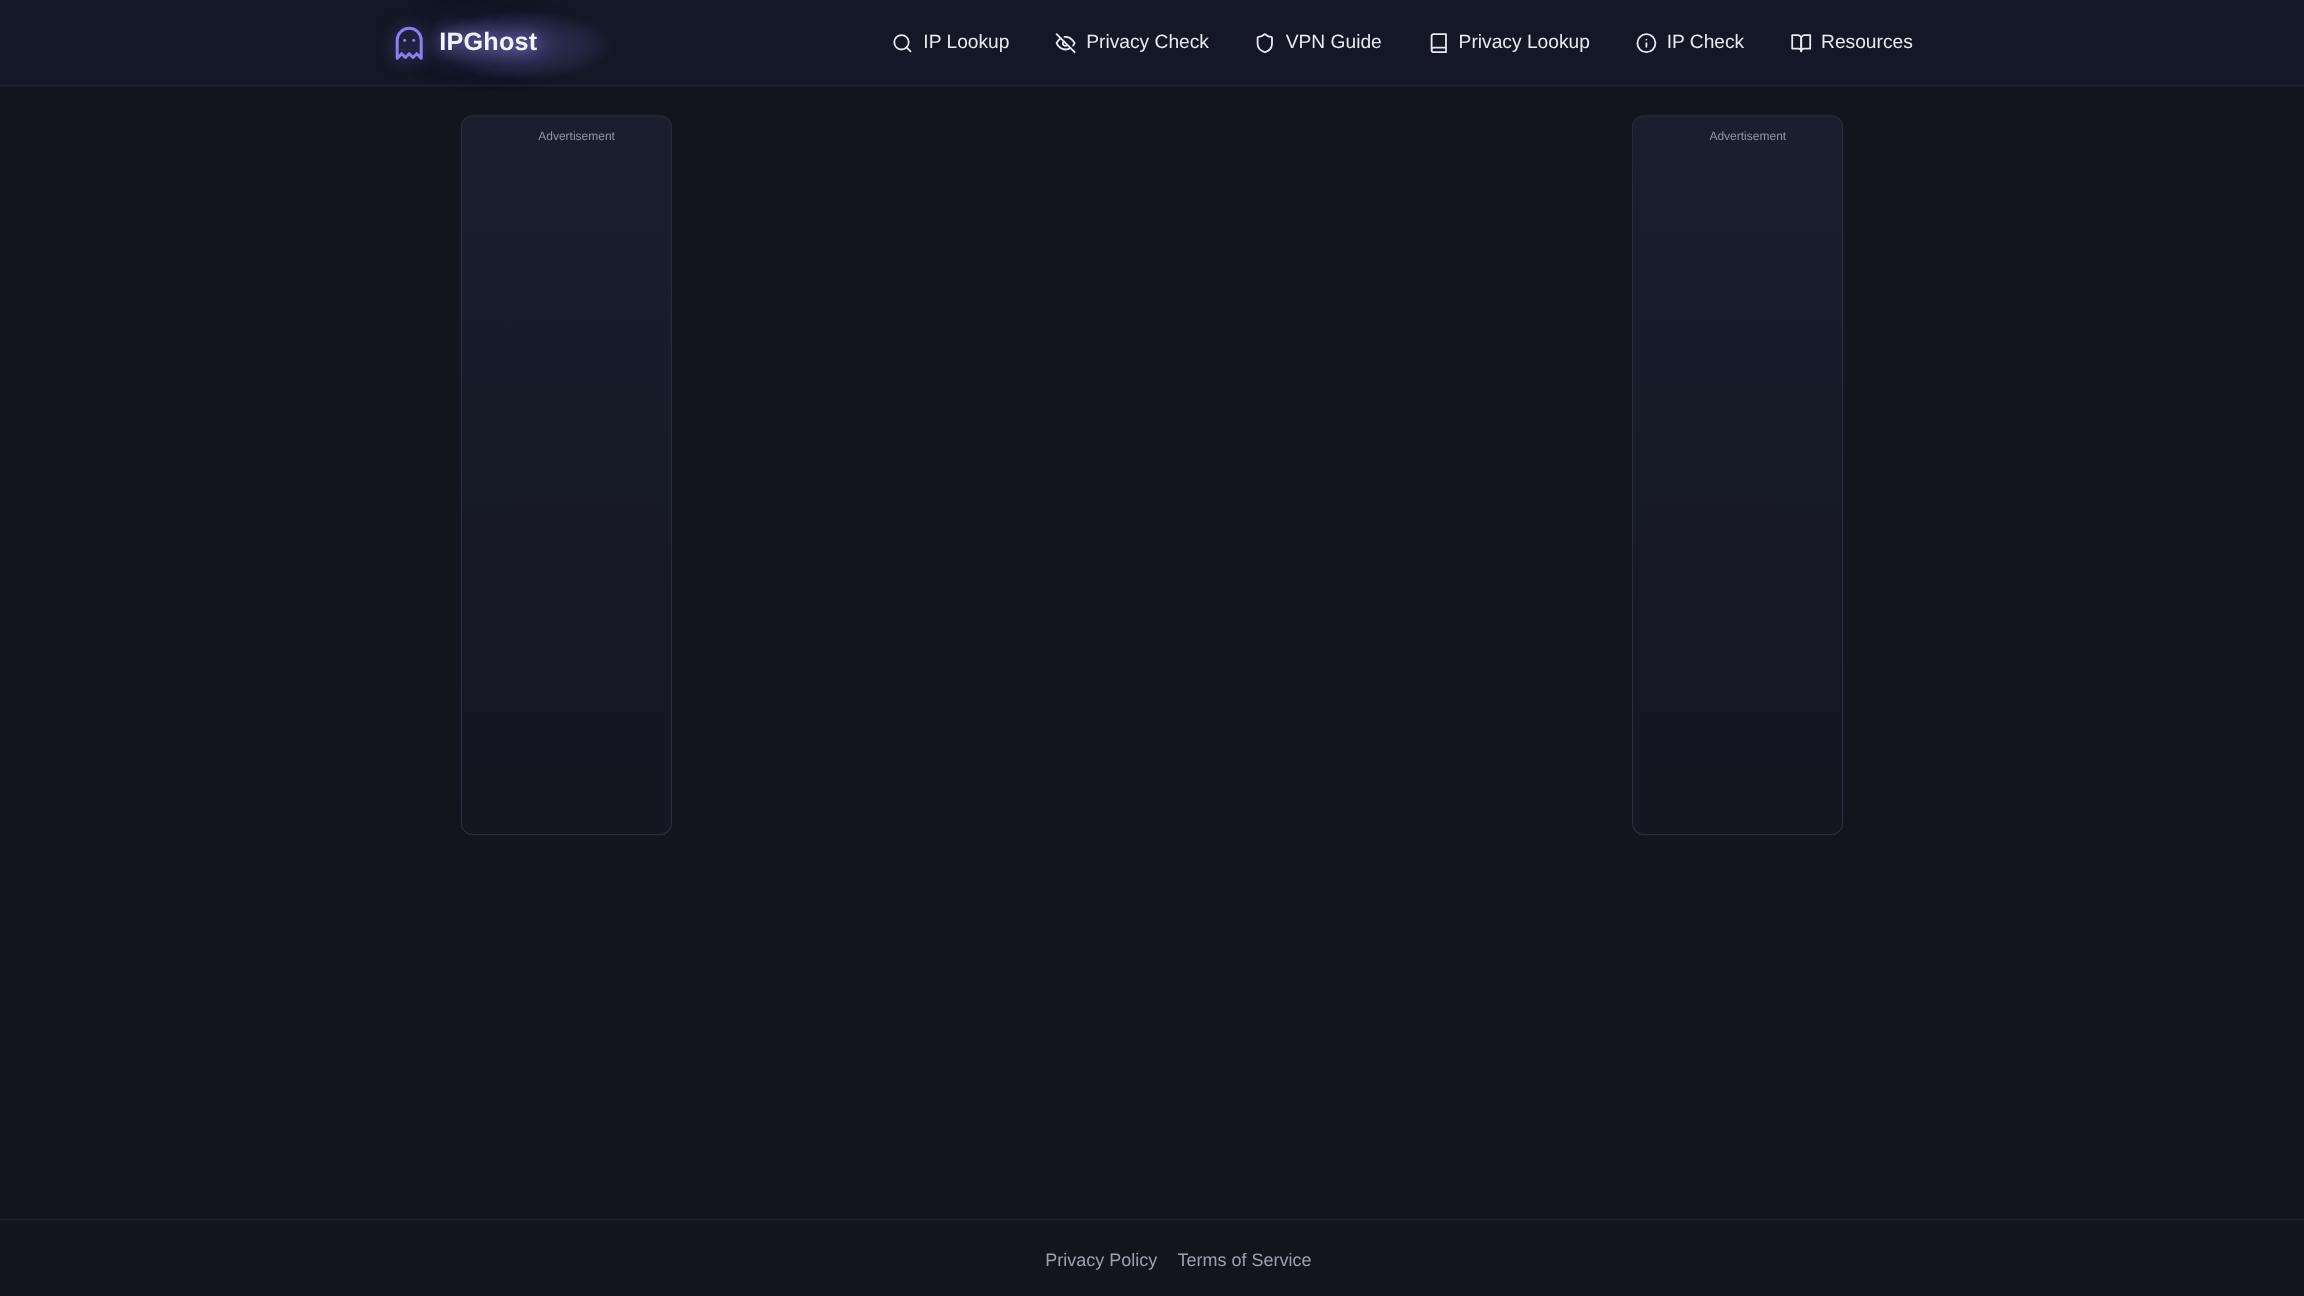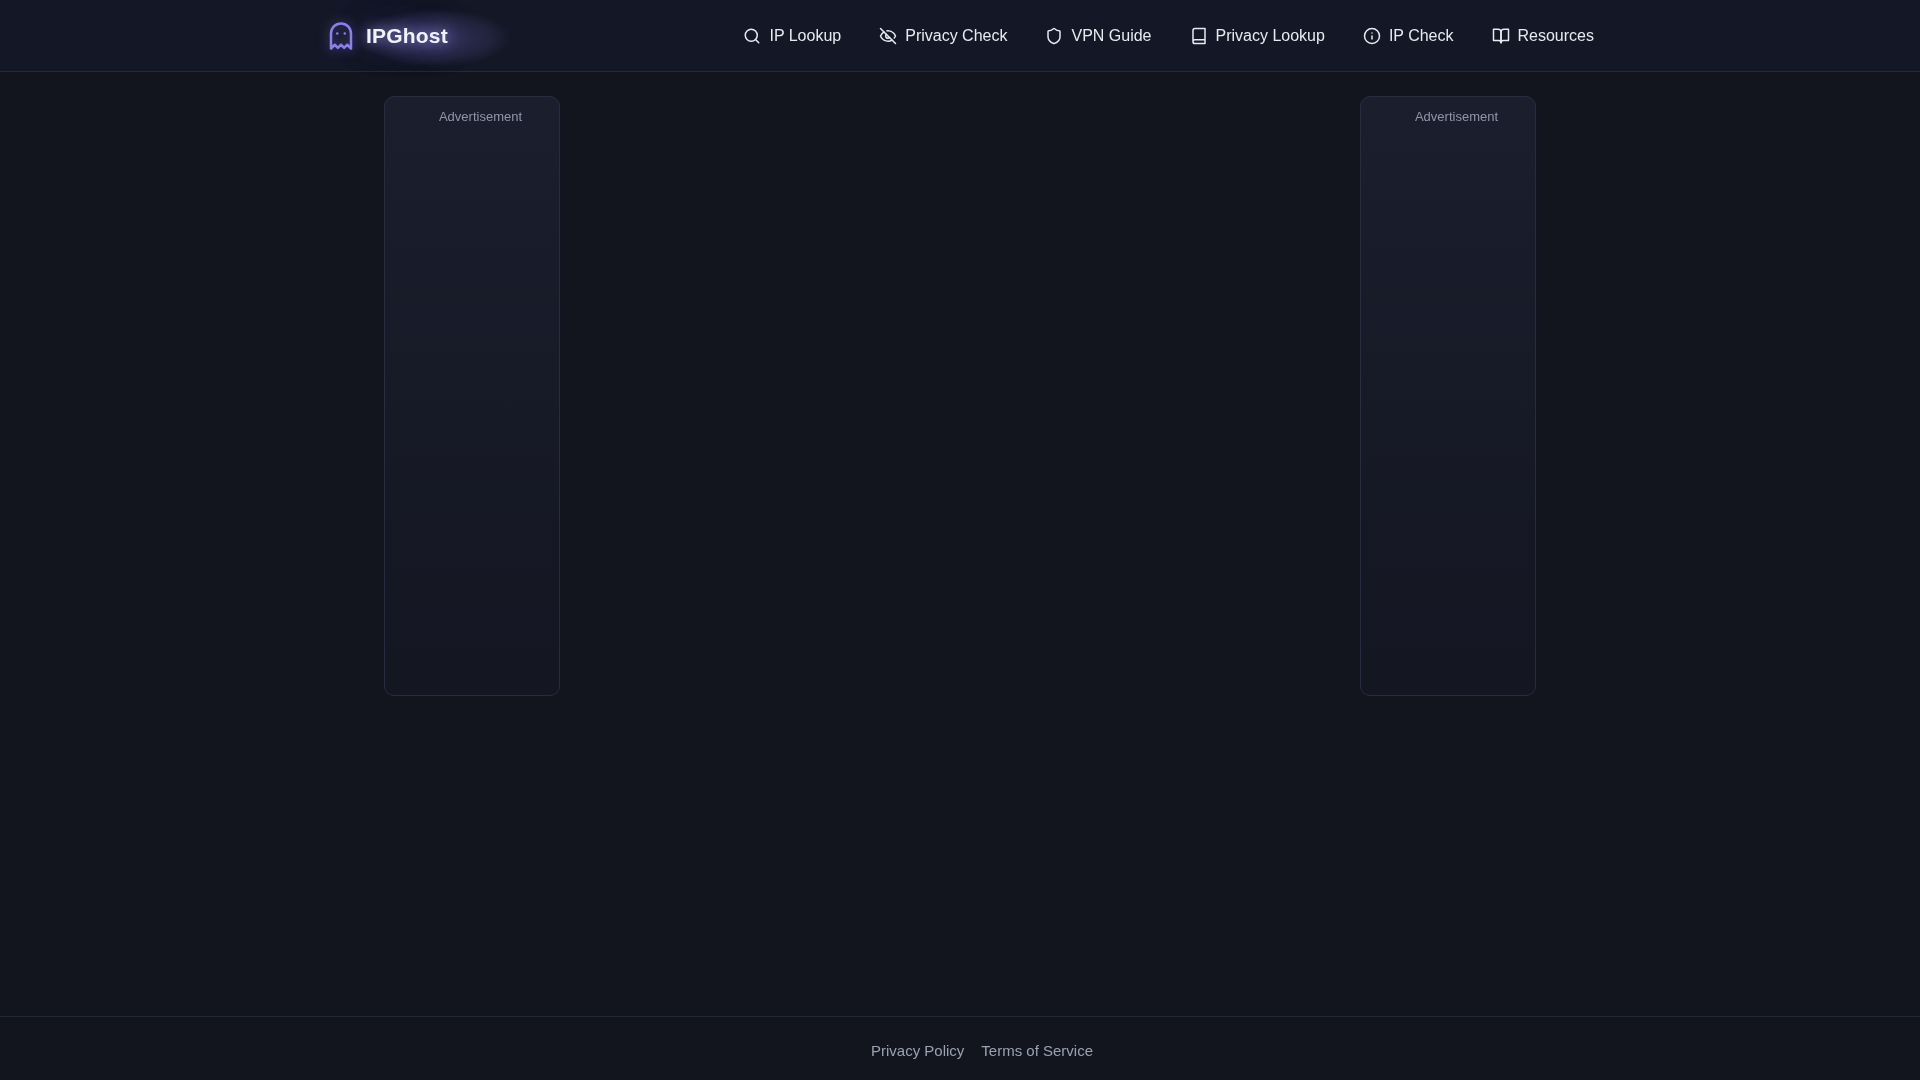--- a/index.html
+++ b/index.html
@@ -57,21 +57,21 @@
     width: 1152px; margin: 24px auto 0;
     display: flex; justify-content: space-between; align-items: flex-start;
   }
   .ad-box {
     width: 176px; height: 600px;
     border: 1px solid #272d3f;
     border-radius: 10px;
     background: linear-gradient(180deg, #1b1e2d 0%, #171a27 45%, #141722 100%);
     padding-top: 12px; text-align: center;
   }
-  .ad-label { font-size: 13px; color: #8f96a8; margin-left: 17px; }
+  .ad-label { font-size: 10px; color: #8f96a8; margin-left: 17px; }
   .center-space { flex: 1 1 auto; }
 
   
   footer {
     flex: 0 0 auto;
     border-top: 1px solid #232836;
     padding: 25px 0 20px;
     text-align: center;
   }
   .footer-links {

